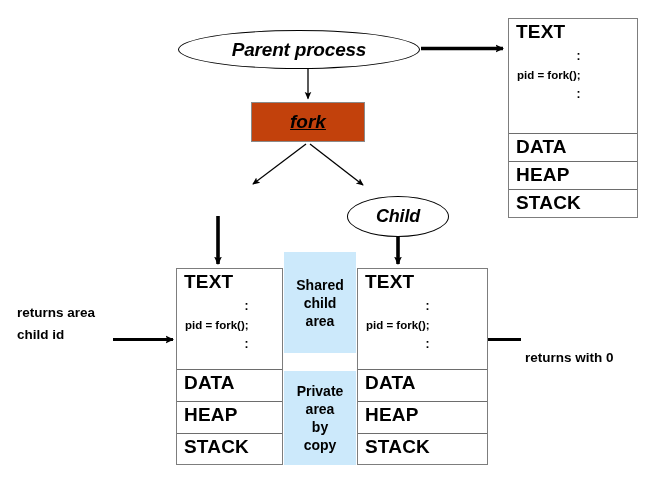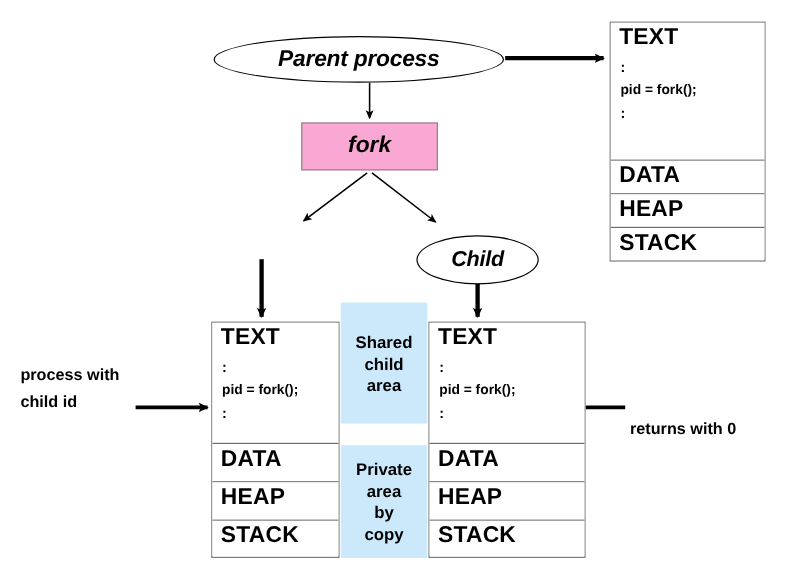--- a/index.html
+++ b/index.html
@@ -29,42 +29,42 @@
   #ellipse-parent-process span{font-size:19px;}
   #ellipse-parent{left:158px;top:175px;width:121px;height:41px;}
   #ellipse-parent span{font-size:18px;}
   #ellipse-child{left:347px;top:196px;width:102px;height:41px;}
   #ellipse-child span{font-size:18px;}
 
   
   #fork-box{
     position:absolute;left:251px;top:102px;width:114px;height:40px;
     border:1.6px solid #8a8a8a;
-    background:#f9a8d4;box-sizing:border-box;
-    display:flex;align-items:center;justify-content:center;
+    background:#c2410c;box-sizing:border-box;
+    display:flex;align-items:center;justify-content:center;text-decoration:underline;
   }
   #fork-box span{font-style:italic;font-weight:bold;font-size:19px;}
 
   
   .mem-block{
     position:absolute;background:#fff;box-sizing:border-box;
     border:1.5px solid #7d7d7d;
   }
   .mem-seg{
     position:relative;box-sizing:border-box;
     border-bottom:1.5px solid #6d6d6d;
     background:#fff;
   }
   .mem-seg:last-child{border-bottom:none;}
   .mem-seg .seg-title{
     position:absolute;left:7px;top:3px;
     font-weight:bold;font-size:19px;line-height:20px;
     letter-spacing:0.2px;
   }
-  .mem-seg.text-seg{padding:0;}
+  .mem-seg.text-seg{padding:0;text-align:right;}
   .code-lines{
     position:absolute;left:8px;top:28px;
     font-size:11.5px;font-weight:bold;line-height:19px;
   }
   .code-lines .cl{display:block;white-space:nowrap;}
   .code-lines .colon{font-size:12px;font-weight:bold;letter-spacing:0;}
 
   
   #mem-block-parent-initial{left:508px;top:18px;width:130px;height:200px;}
   #mem-block-parent-initial .text-seg{height:115px;}
@@ -228,21 +228,21 @@
   </div>
 
   <div class="blue-area" id="private-area" style="background: rgb(204, 233, 251);">
     <span class="bl">Private</span>
     <span class="bl">area</span>
     <span class="bl">by</span>
     <span class="bl">copy</span>
   </div>
 
   <div class="side-label" id="label-returns-child-id">
-    <div>process with</div>
+    <div>returns area</div>
     <div>child id</div>
   </div>
 
   <div class="side-label" id="label-returns-zero">
     <div>returns with 0</div>
   </div>
 
 </div>
 
 </body></html>

